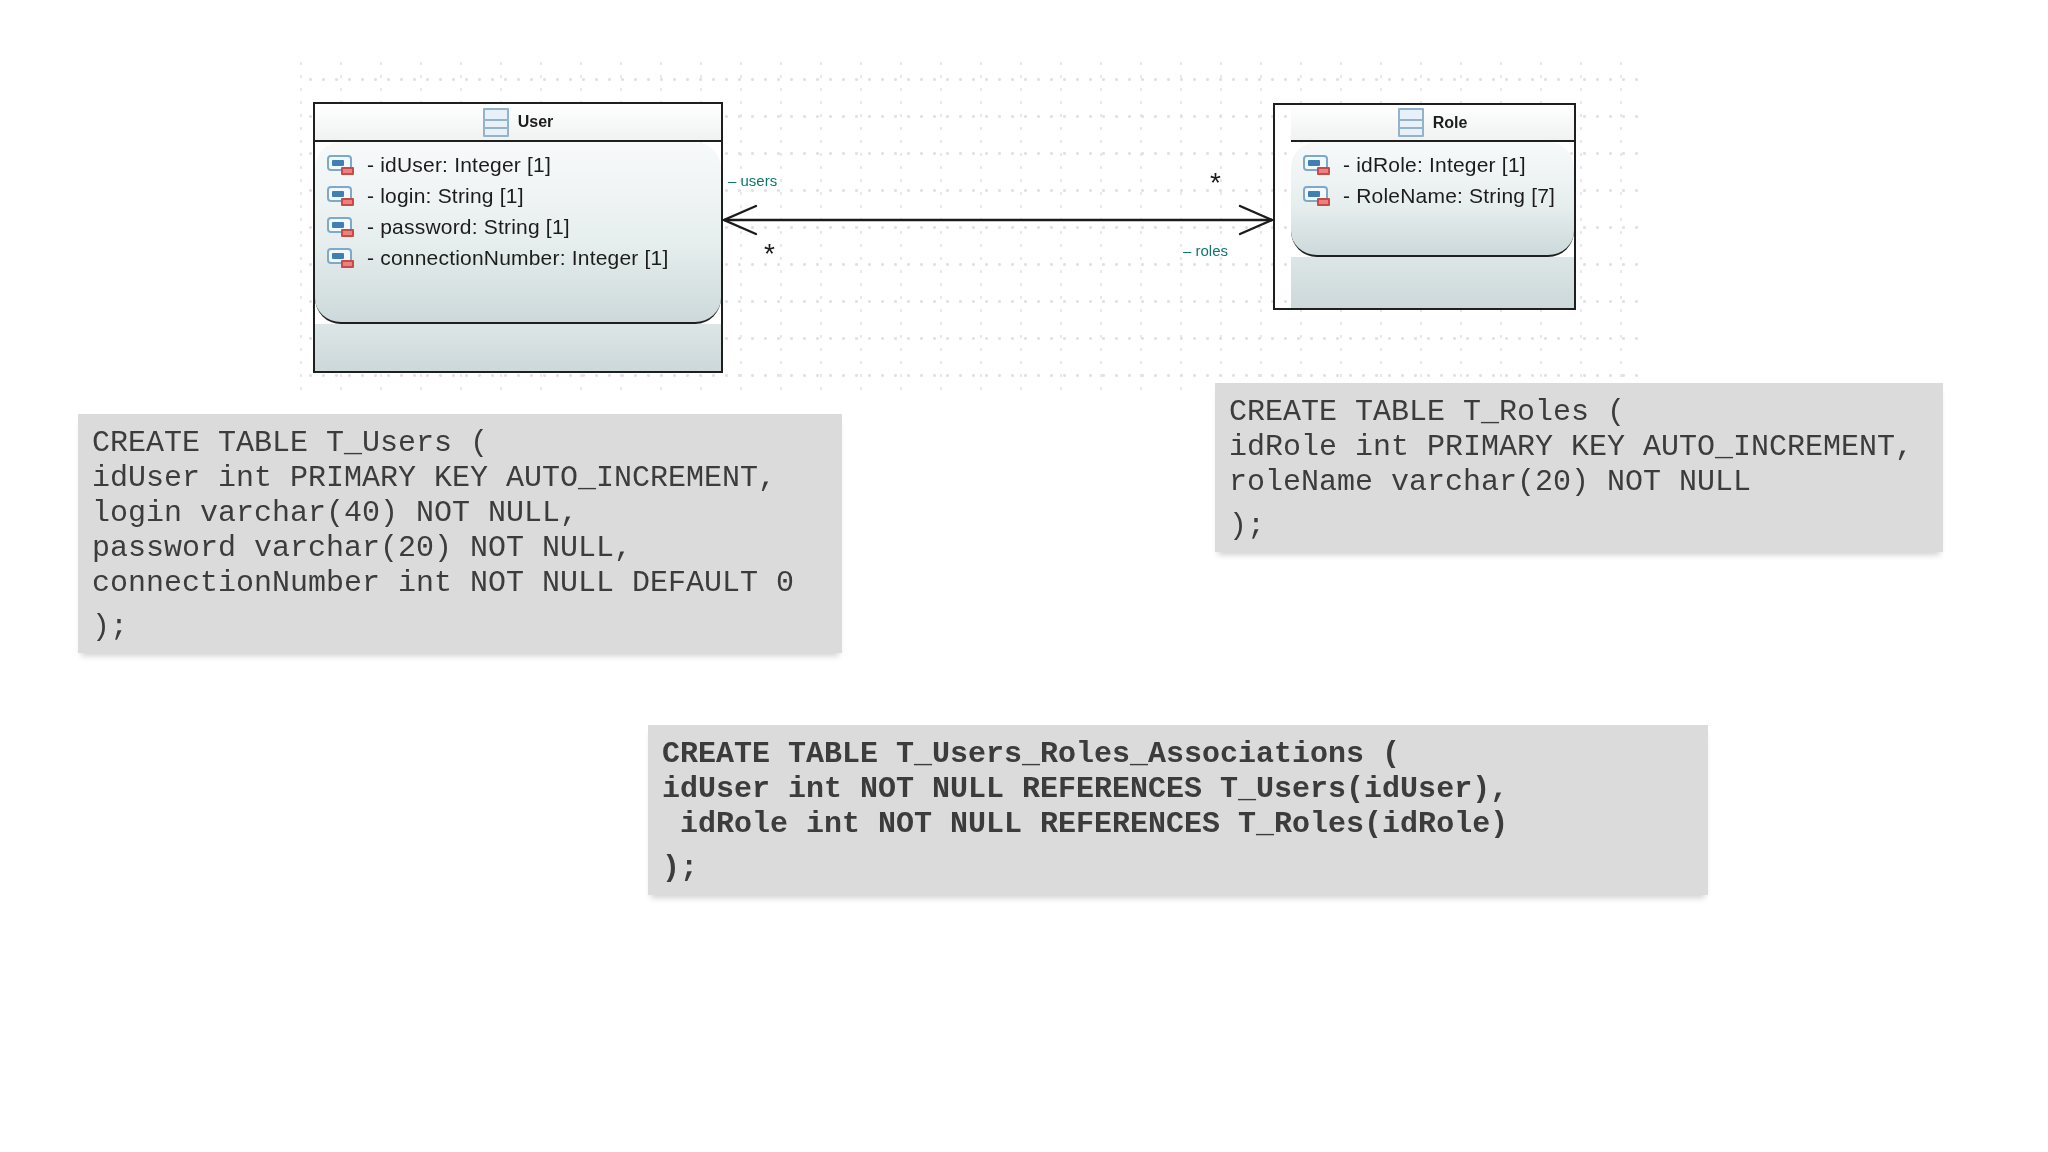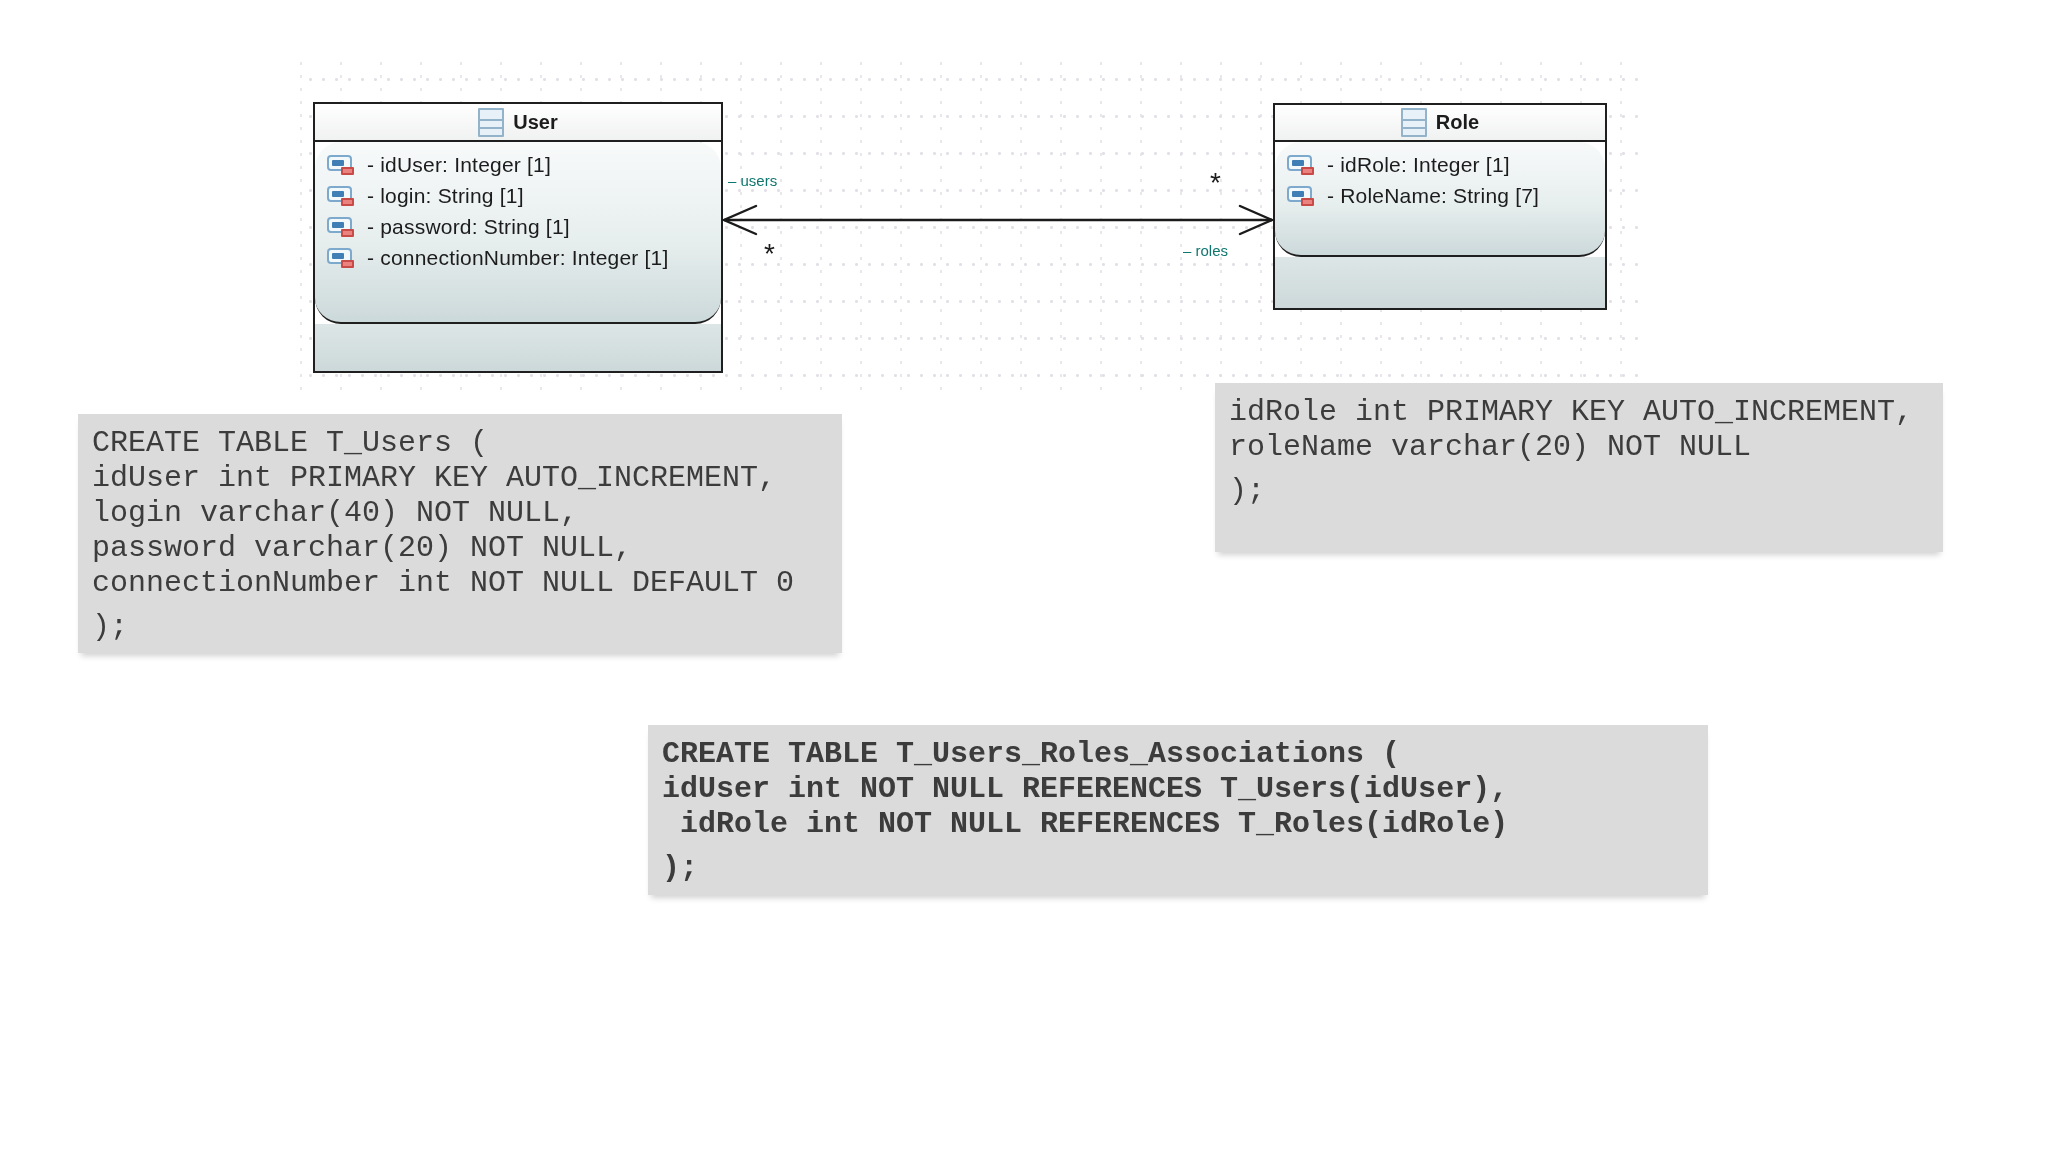--- a/index.html
+++ b/index.html
@@ -25,21 +25,21 @@
     position:absolute;
     border:2px solid #1f1f1f;
     display:flex;flex-direction:column;
     box-sizing:border-box;
     color:#1c1c1c;
   }
   .class-title{
     display:flex;align-items:center;justify-content:center;gap:9px;
     border-bottom:2px solid #1f1f1f;
     background:linear-gradient(#ffffff,#f0f1f1);
-    font-size:20px;font-weight:600;
+    font-size:16px;font-weight:600;
   }
   .class-icon{
     display:flex;flex-direction:column;
     width:22px;height:25px;
     border:2px solid #93b3ca;background:#e9f1f8;border-radius:1px;
     box-sizing:content-box;
   }
   .class-icon span:nth-child(1){flex:1;}
   .class-icon span:nth-child(2),
   .class-icon span:nth-child(3){height:6px;border-top:2px solid #93b3ca;}
@@ -131,21 +131,21 @@
             <span class="ao"></span>
             <span class="ai"></span>
             <span class="ar"></span>
           </span>
         <span class="attr-text">- connectionNumber: Integer [1]</span>
       </div>
     </div>
     <div class="empty-section"></div>
   </div>
 
-  <div class="class-box" style="left:1273px;top:103px;width:334px;height:207px;">
+  <div class="class-box" style="left:1273px;top:103px;width:303px;height:207px;padding-left:16px;">
     <div class="class-title" style="height:35px;">
       <span class="class-icon">
           <span></span>
           <span></span>
           <span></span>
         </span>
       <span>Role</span>
     </div>
     <div class="attr-section" style="height:115px;">
       <div class="attr-row">
@@ -182,20 +182,21 @@
   <div class="sql-block" style="left:78px;top:414px;width:764px;height:239px;">
     <div class="sql-line">CREATE TABLE T_Users (</div>
     <div class="sql-line">idUser int PRIMARY KEY AUTO_INCREMENT,</div>
     <div class="sql-line">login varchar(40) NOT NULL,</div>
     <div class="sql-line">password varchar(20) NOT NULL,</div>
     <div class="sql-line">connectionNumber int NOT NULL DEFAULT 0</div>
     <div class="sql-line sql-close">);</div>
   </div>
 
   <div class="sql-block" style="left:1215px;top:383px;width:728px;height:169px;">
+    <div class="sql-line">CREATE TABLE T_Roles (</div>
     <div class="sql-line">idRole int PRIMARY KEY AUTO_INCREMENT,</div>
     <div class="sql-line">roleName varchar(20) NOT NULL</div>
     <div class="sql-line sql-close">);</div>
   </div>
 
   <div class="sql-block" style="left:648px;top:725px;width:1060px;height:170px;font-weight:bold;">
     <div class="sql-line">CREATE TABLE T_Users_Roles_Associations (</div>
     <div class="sql-line">idUser int NOT NULL REFERENCES T_Users(idUser),</div>
     <div class="sql-line"> idRole int NOT NULL REFERENCES T_Roles(idRole)</div>
     <div class="sql-line sql-close">);</div>

